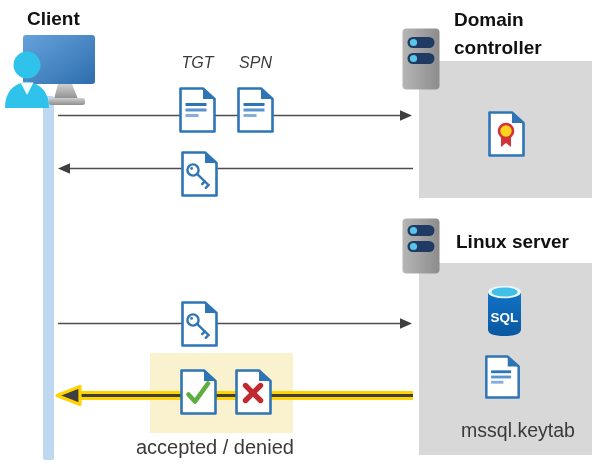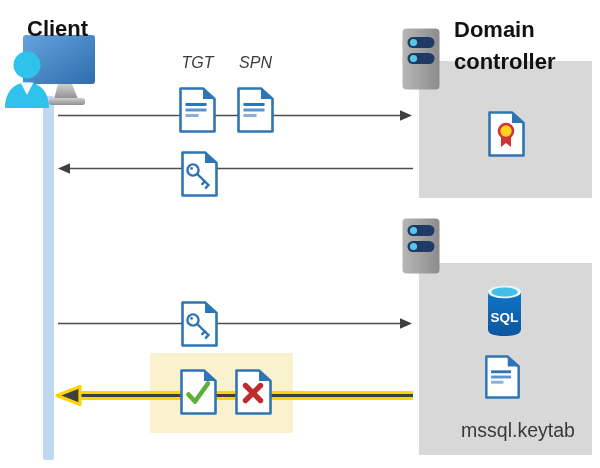--- a/index.html
+++ b/index.html
@@ -3,21 +3,21 @@
 <meta charset="utf-8">
 <style>
   html,body{margin:0;padding:0;background:#fff;}
   .canvas{position:relative;width:600px;height:468px;background:#fff;overflow:hidden;
           font-family:"Liberation Sans",sans-serif;}
   .panel{position:absolute;background:#D8D8D8;z-index:0;}
   .lifeline{position:absolute;left:43px;top:96px;width:11px;height:364px;background:#BDD8F0;border-radius:2px;z-index:0;}
   .hl-box{position:absolute;left:150px;top:353px;width:143px;height:80px;background:#FAF2CE;z-index:0;}
   .arrow-layer{position:absolute;left:0;top:0;z-index:1;pointer-events:none;}
   .icon{position:absolute;z-index:2;}
-  .lbl{position:absolute;color:#111;font-weight:bold;font-size:22px;line-height:1.45;z-index:3;margin-top:8px;}
+  .lbl{position:absolute;color:#111;font-weight:bold;font-size:19px;line-height:1.45;z-index:3;}
   .sub{position:absolute;color:#3A3A3A;font-size:16px;text-align:center;z-index:3;font-style:italic;}
   .cap{position:absolute;color:#3A3A3A;font-size:19.5px;z-index:3;}
 </style>
 </head>
 <body>
 
 <div class="canvas">
 
   <div class="panel" style="left:419px;top:61px;width:173px;height:137px;"></div>
   <div class="panel" style="left:419px;top:263px;width:173px;height:192px;"></div>
@@ -114,20 +114,21 @@
     <path d="M26 2.5 L37.5 13 H26 Z" fill="#2E75B6"></path>
     <g stroke="#2E75B6" stroke-width="2.4" fill="none" stroke-linecap="round">
       <circle cx="14" cy="20" r="5.6"></circle>
       <path d="M18.3 24.2 L29.5 35"></path>
       <path d="M25.8 31.4 L23.2 34.1"></path>
       <path d="M29.5 35 L26.8 37.8"></path>
     </g>
     <circle cx="12.6" cy="18.4" r="1.4" fill="#2E75B6"></circle>
   </svg>
 
+  <div class="lbl" style="left:456px;top:228px;">Linux server</div>
   <svg class="icon" style="left:402px;top:218px;" width="38" height="56" viewBox="0 0 38 56">
     <defs>
       <linearGradient id="srv2" x1="0" y1="0" x2="1" y2="0">
         <stop offset="0" stop-color="#B6B6B6"></stop>
           <stop offset="1" stop-color="#8C8C8C"></stop>
       </linearGradient>
     </defs>
     <rect x="0.5" y="0.5" width="37" height="55" rx="4" fill="url(#srv2)"></rect>
     <rect x="5.5" y="7" width="27" height="11" rx="5.5" fill="#1F3A63"></rect>
     <circle cx="11.5" cy="12.5" r="3.6" fill="#59C6E8"></circle>
@@ -176,14 +177,15 @@
 
   <svg class="icon" style="left:483px;top:354px;" width="39" height="46" viewBox="0 0 41 48">
     <path d="M3.5 2.5 H26 L37.5 13 V45.5 H3.5 Z" fill="#fff" stroke="#2E75B6" stroke-width="2.6" stroke-linejoin="round"></path>
     <path d="M26 2.5 L37.5 13 H26 Z" fill="#2E75B6"></path>
     <rect x="8.5" y="17" width="21" height="3" fill="#2E75B6"></rect>
     <rect x="8.5" y="22.5" width="21" height="3" fill="#5B93CF"></rect>
     <rect x="8.5" y="28" width="13" height="3" fill="#85AEDC"></rect>
   </svg>
   <div class="cap" style="left:419px;top:419px;width:198px;text-align:center;">mssql.keytab</div>
 
+  <div class="cap" style="left:136px;top:436px;font-size:20px;">accepted / denied</div>
 
 </div>
 
 </body></html>

